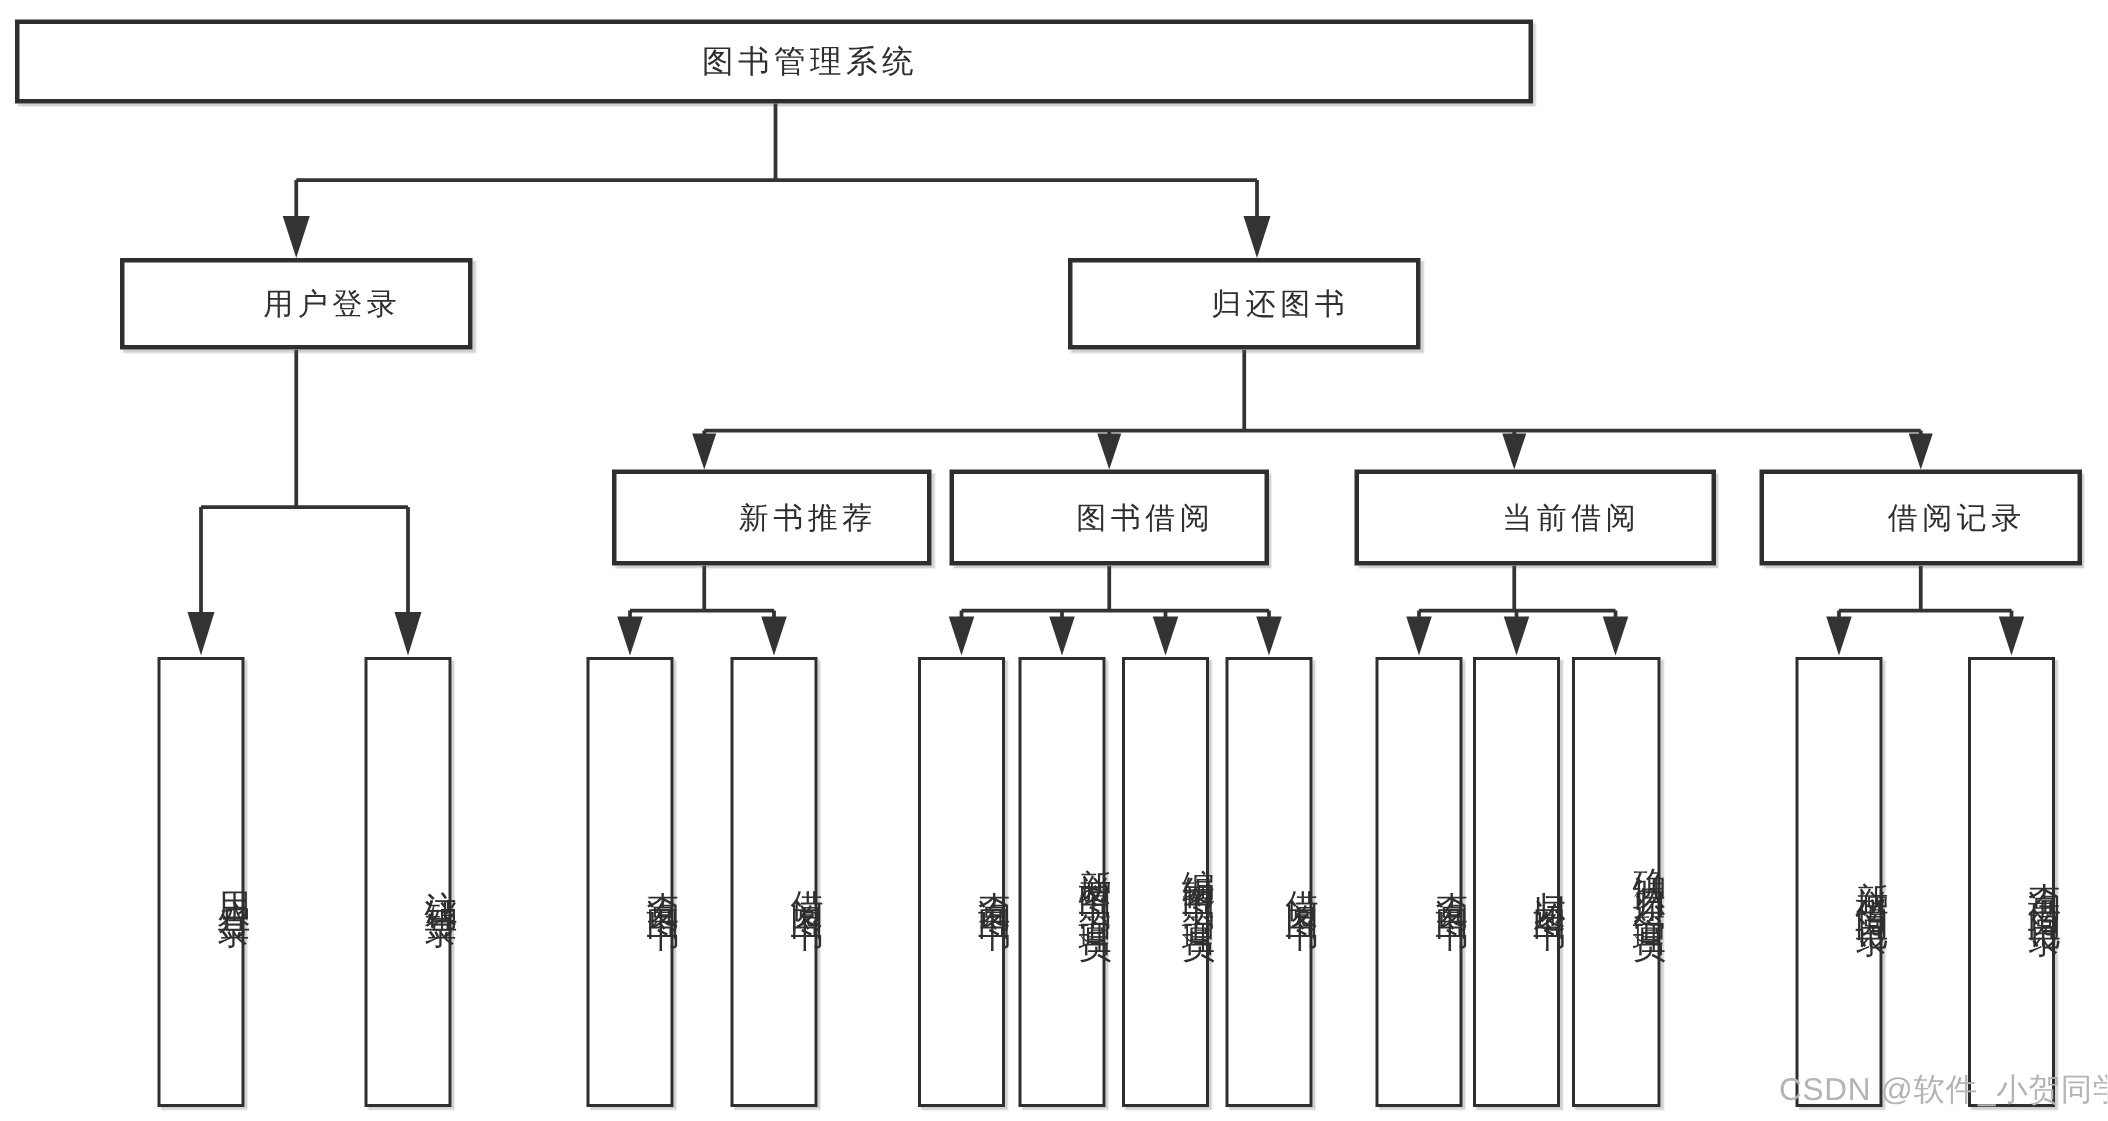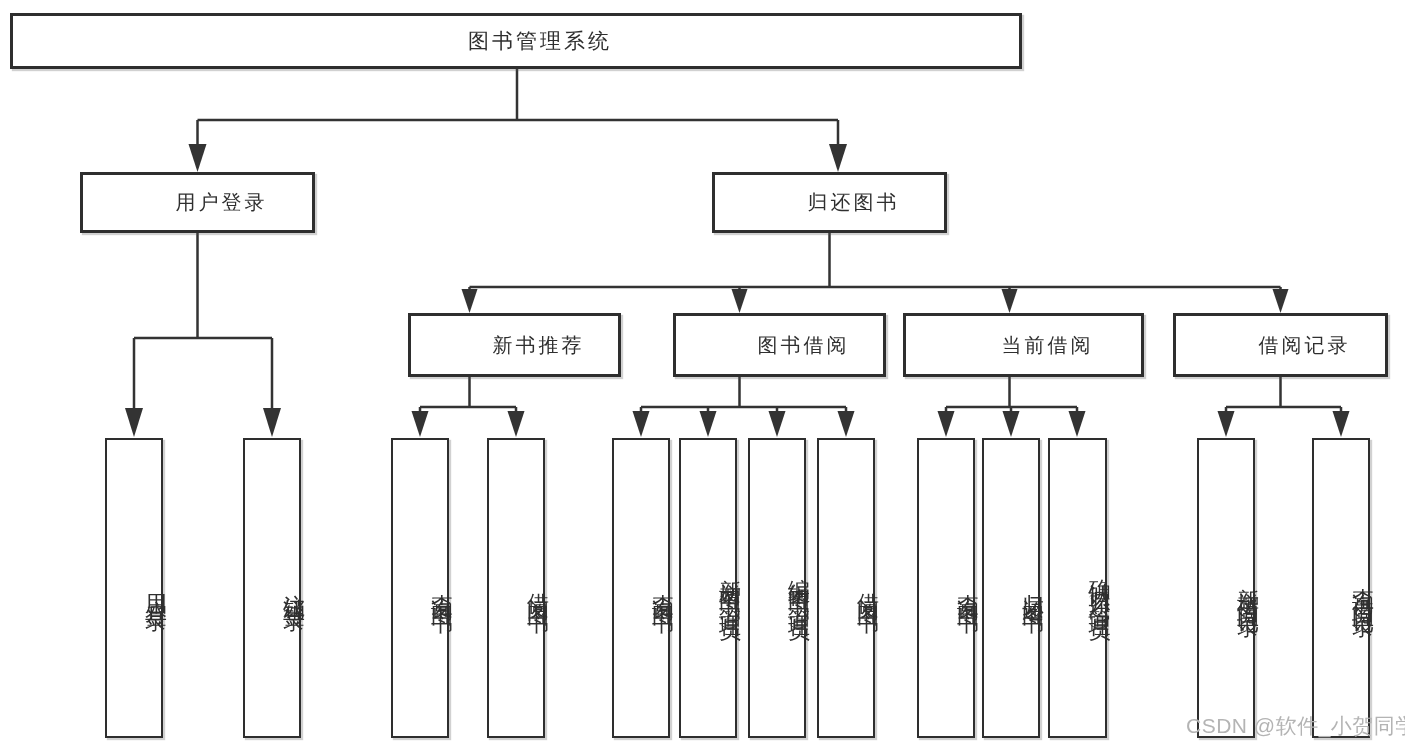--- a/index.html
+++ b/index.html
@@ -120,21 +120,21 @@
   <div class="node h" style="left:80px; top:172px; width:235px; height:61px;">
     <span class="lbl">用户登录</span>
   </div>
   <div class="node h" style="left:712px; top:172px; width:235px; height:61px;">
     <span class="lbl">归还图书</span>
   </div>
 
   <div class="node h" style="left:363px; top:313px; width:213px; height:64px;margin-left:45px;">
     <span class="lbl">新书推荐</span>
   </div>
-  <div class="node h" style="left:633px; top:313px; width:213px; height:64px;margin-left:40px;">
+  <div class="node h" style="left:633px; top:313px; width:213px; height:64px;">
     <span class="lbl">图书借阅</span>
   </div>
   <div class="node h" style="left:903px; top:313px; width:241px; height:64px;">
     <span class="lbl">当前借阅</span>
   </div>
   <div class="node h" style="left:1173px; top:313px; width:215px; height:64px;">
     <span class="lbl">借阅记录</span>
   </div>
 
   <div class="node v" style="left:105px; top:438px; width:58px; height:300px;">

